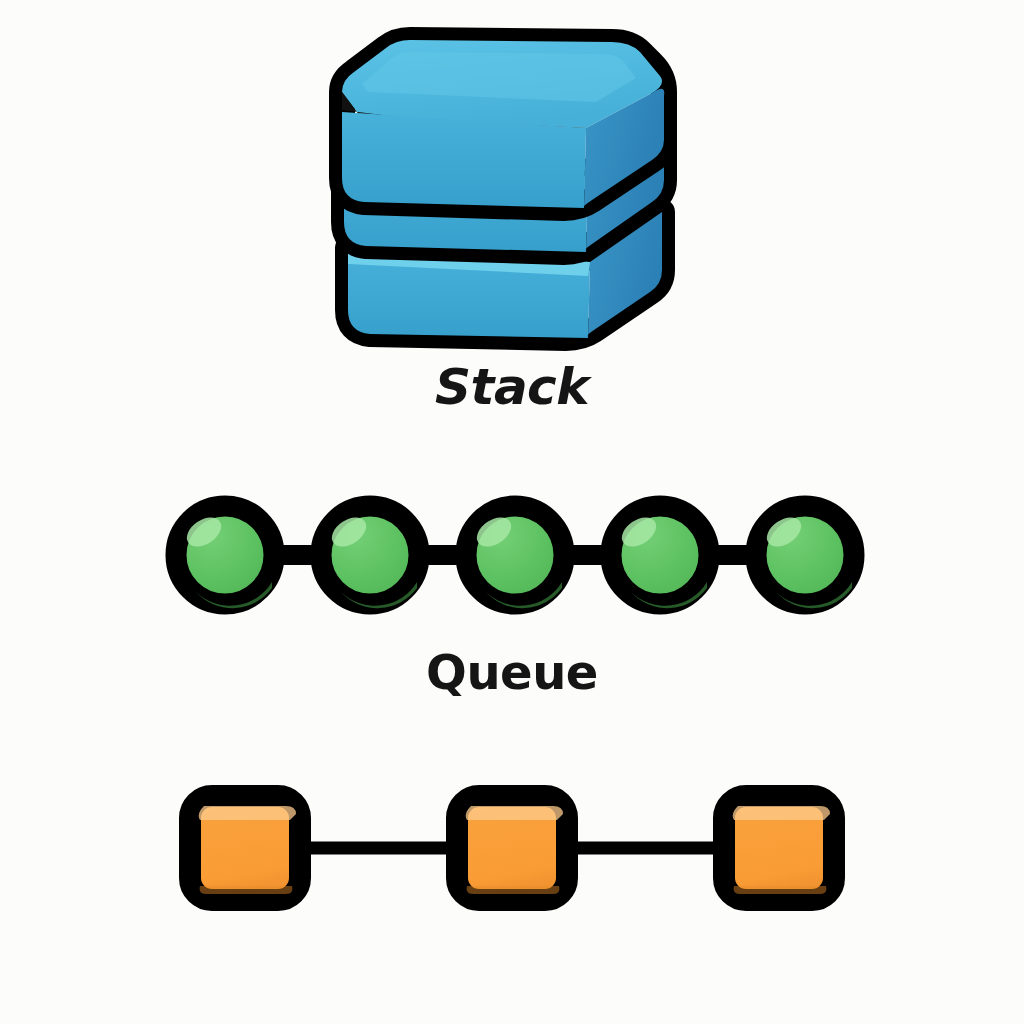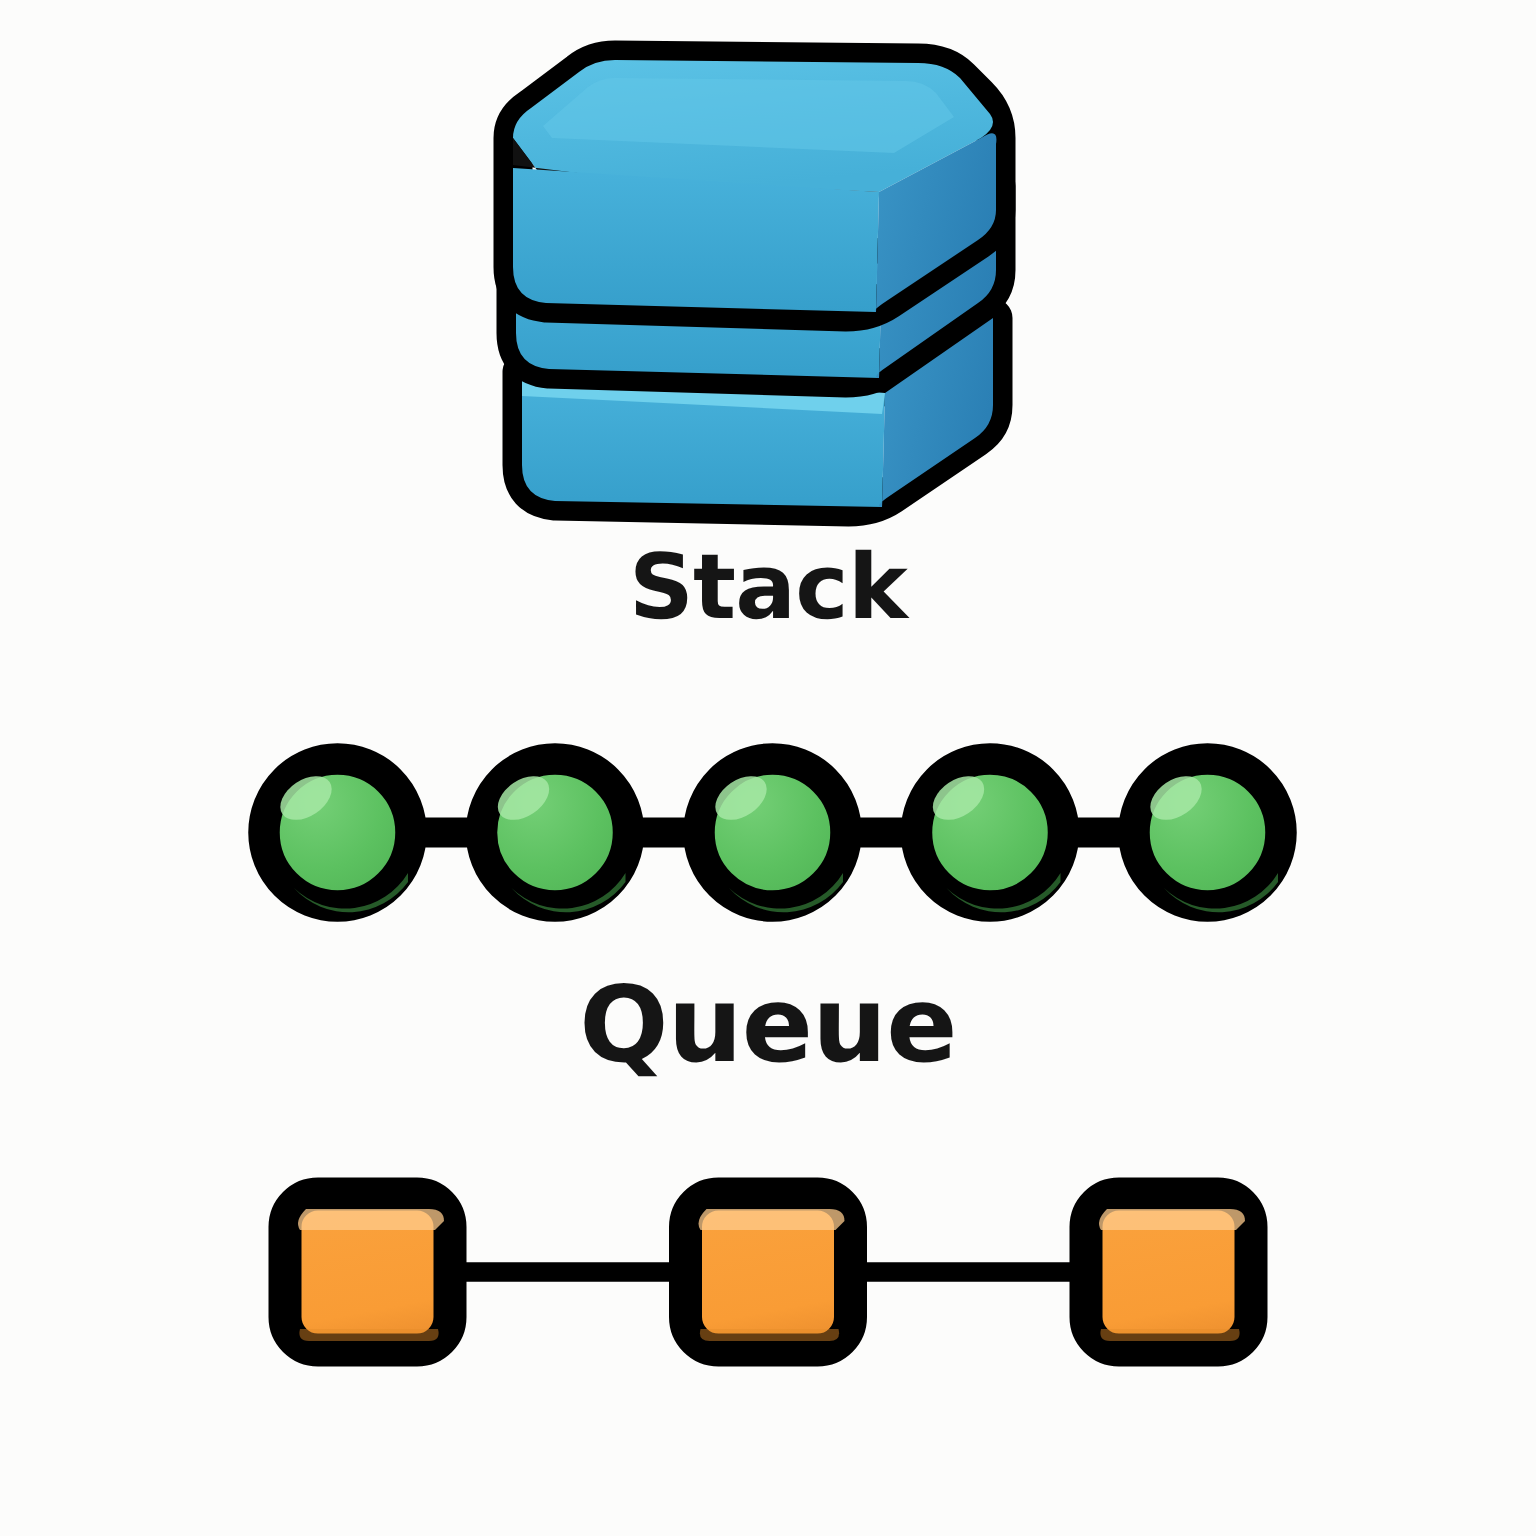--- a/index.html
+++ b/index.html
@@ -31,22 +31,22 @@
     width: 100%;
     left: 0;
     text-align: center;
     color: #151515;
     font-family: "DejaVu Sans", "Liberation Sans", sans-serif;
     font-weight: 700;
     letter-spacing: -0.5px;
     white-space: nowrap;
     line-height: 1;
   }
-  #label-stack  { top: 362px; font-size: 60px; }
-  #label-queue  { top: 648px; font-size: 70px; }
+  #label-stack  { top: 362px; font-size: 50px; font-style: italic; }
+  #label-queue  { top: 648px; font-size: 48px; }
   #label-linked { top: 932px; font-size: 82px; }
 </style>
 </head>
 <body>
 
 <div id="canvas">
 
   <svg width="1024" height="360" viewBox="0 0 1024 360" style="top:0px;left:0px;">
     <defs>
       <linearGradient id="blueTop" x1="0" y1="0" x2="0.35" y2="1">

